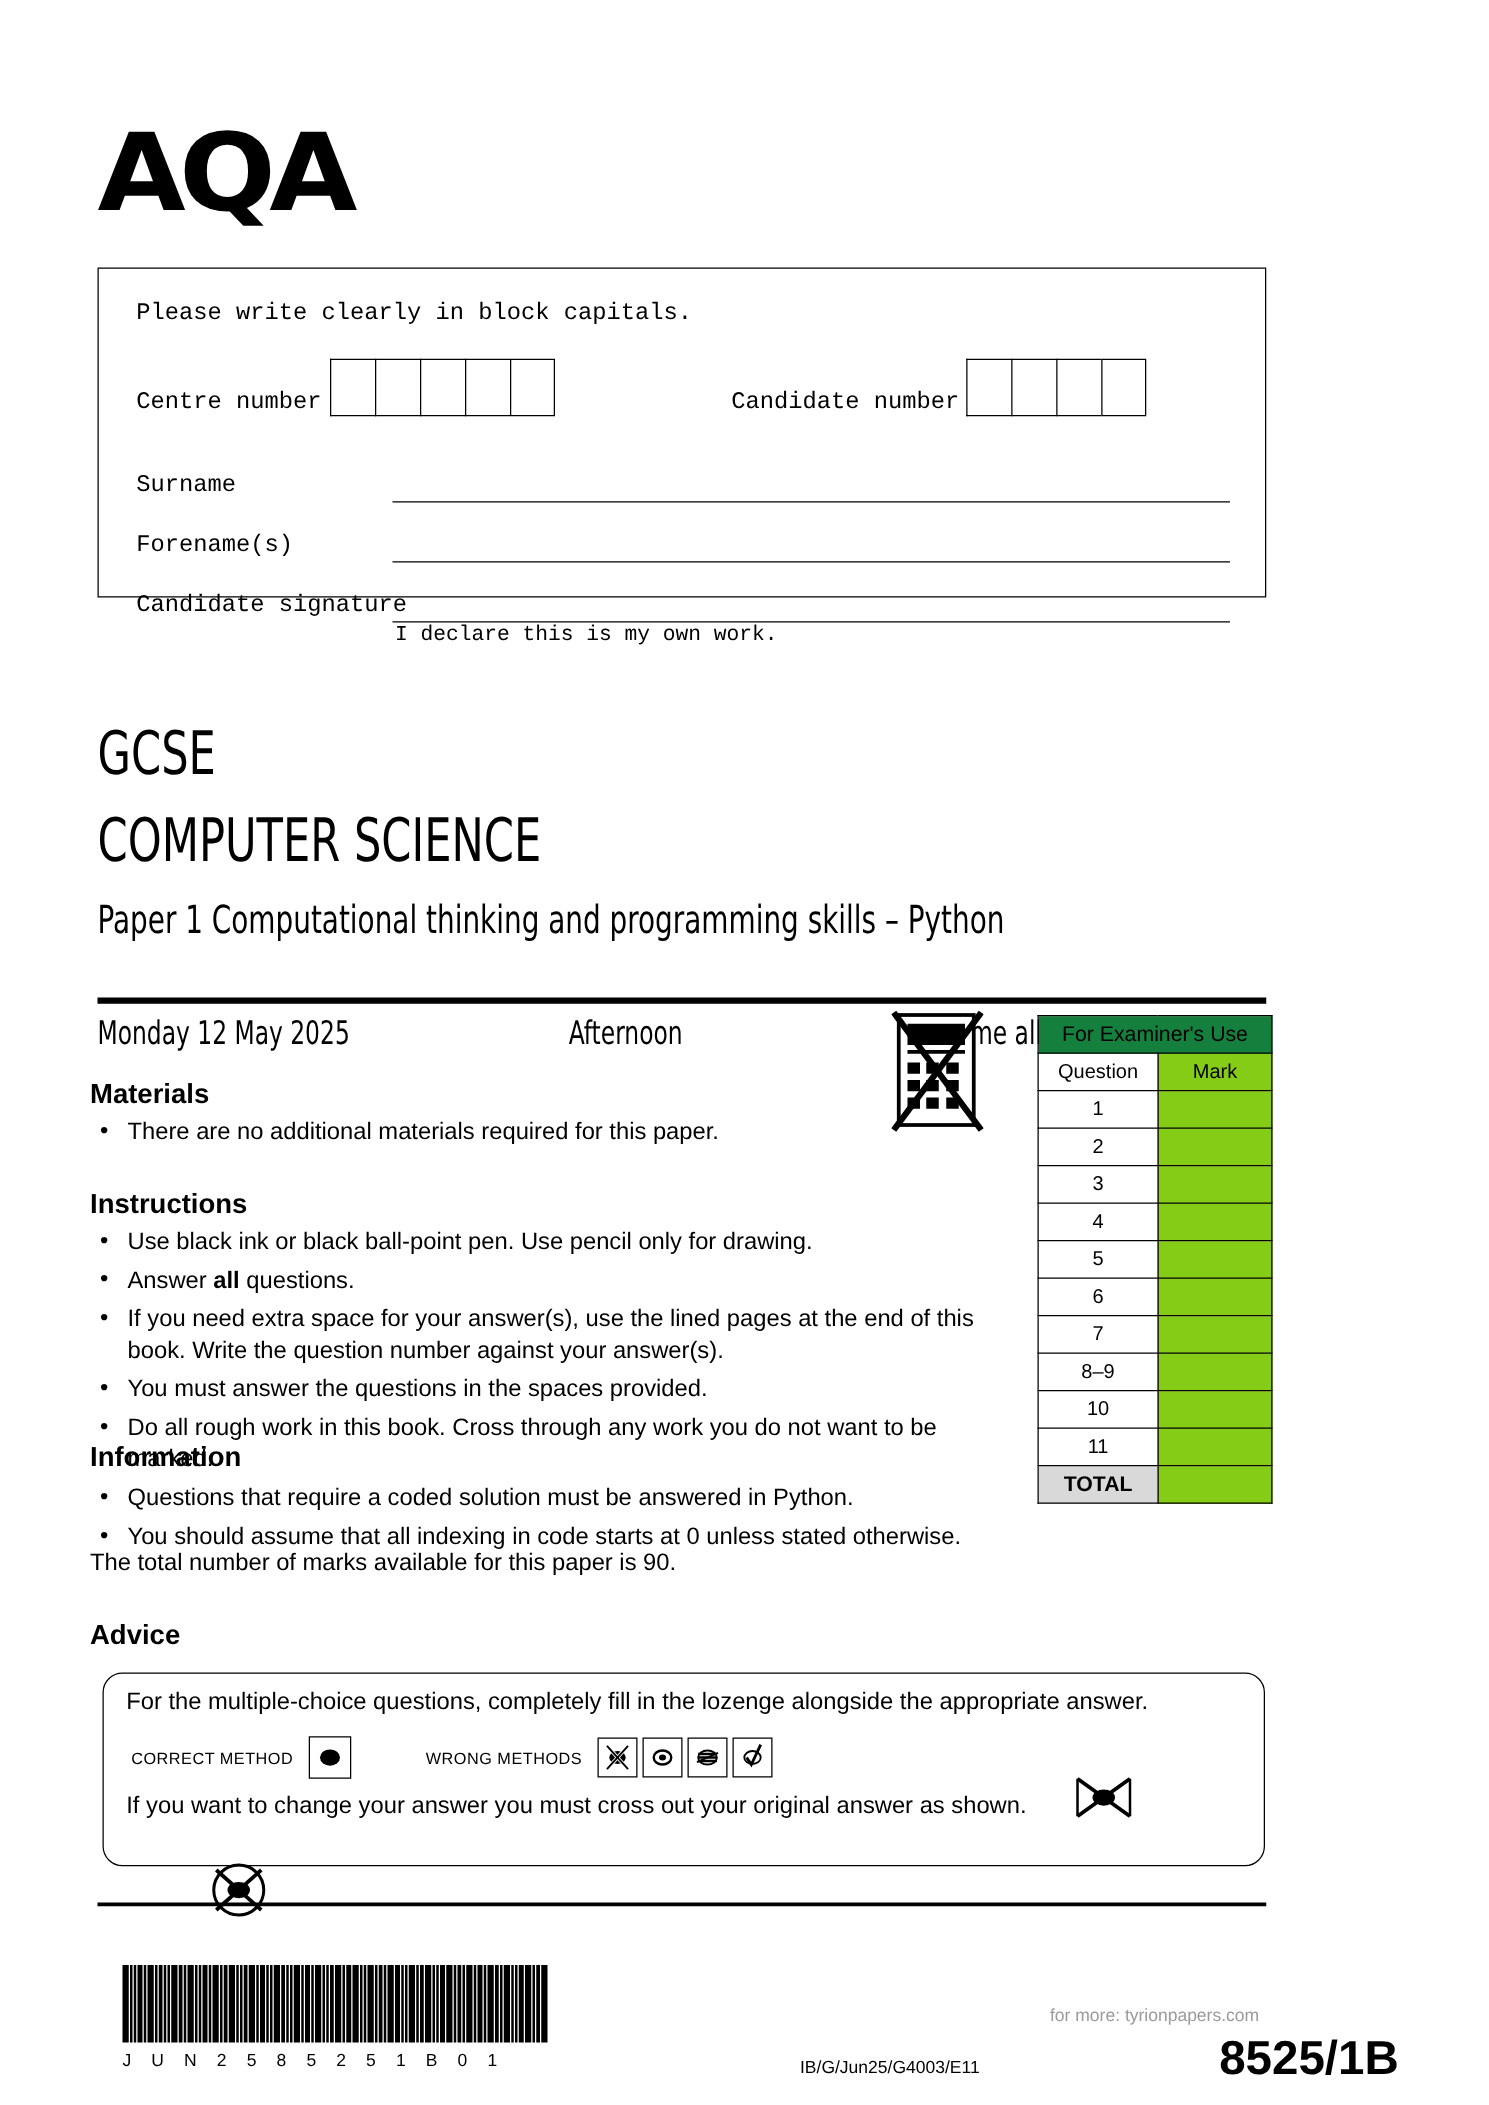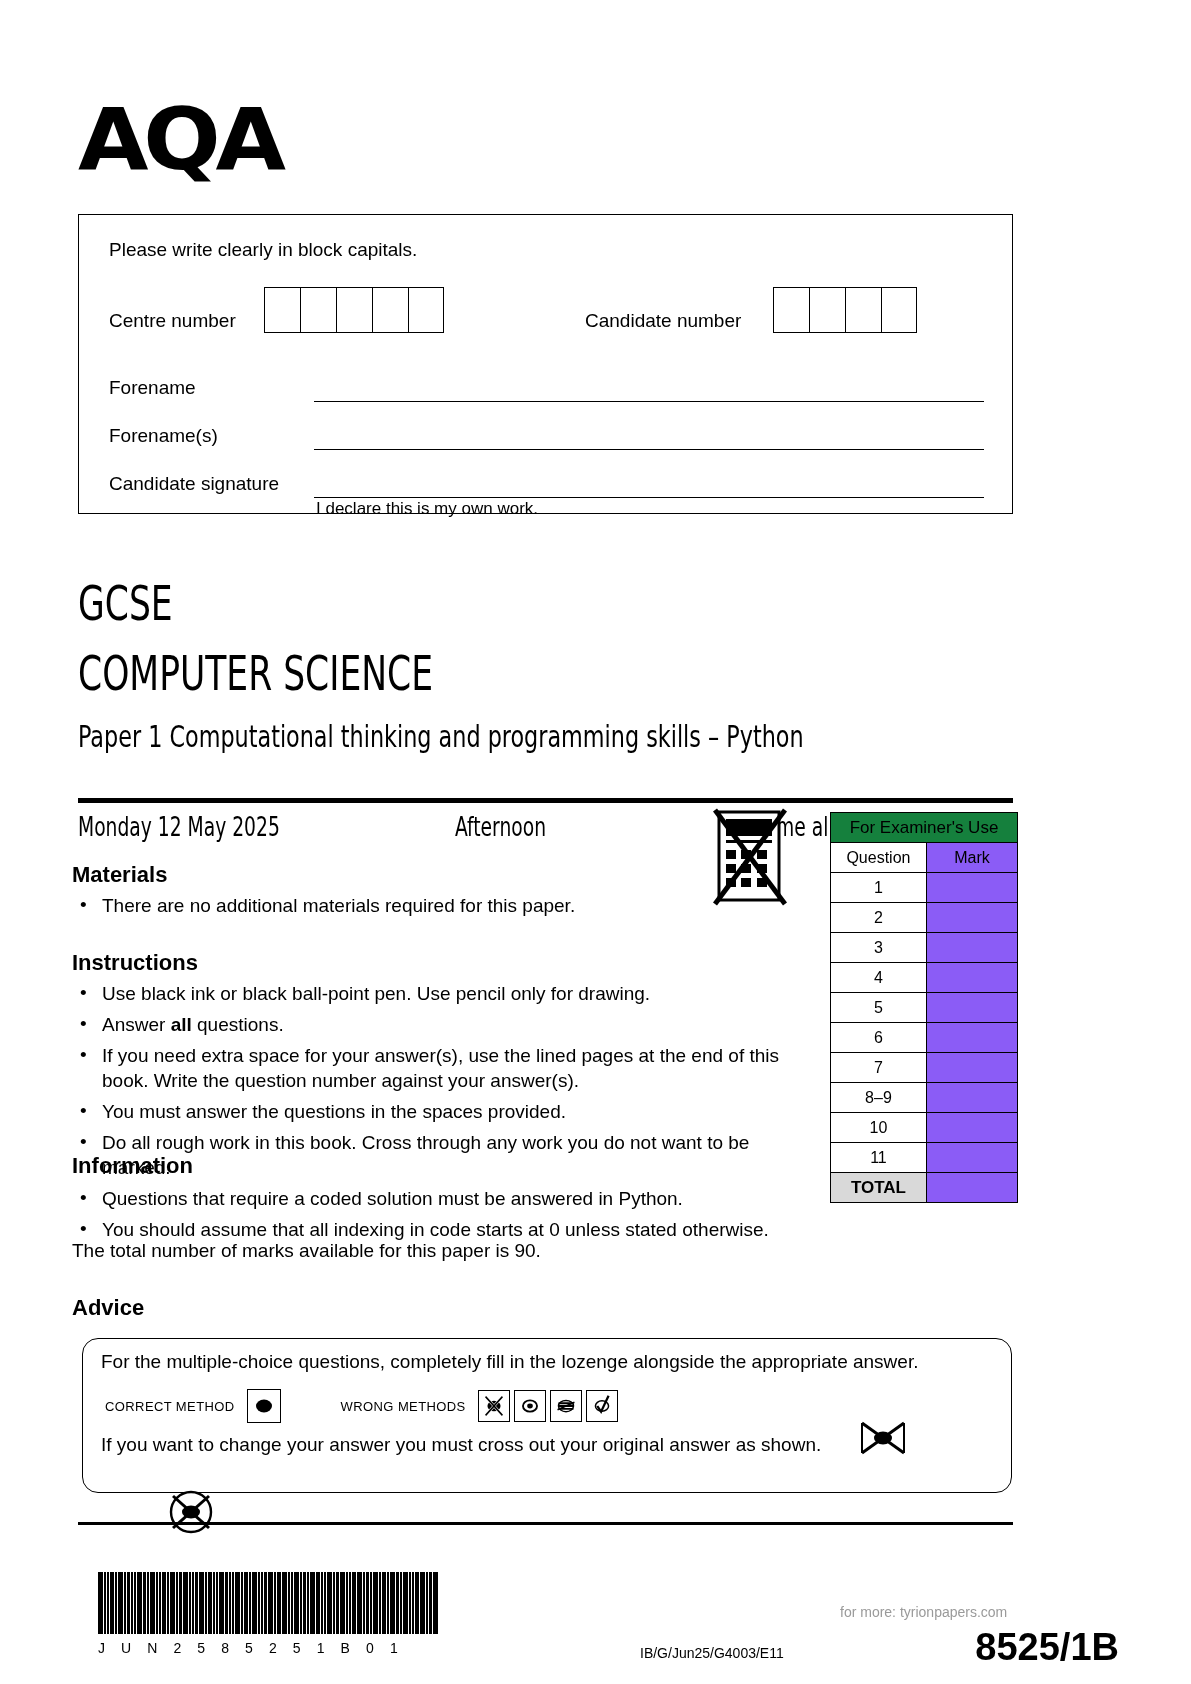--- a/index.html
+++ b/index.html
@@ -20,22 +20,22 @@
     font-weight:bold;
     font-size:86px;
     letter-spacing:-5px;
     line-height:86px;
     transform:scaleX(1.06);
     transform-origin:left top;
   }
 
   
   .details-box{
-    position:absolute;left:78px;top:214px;width:935px;height:300px;
-    border:1.5px solid #000;box-sizing:border-box;
+    position:absolute;left:78px;top:214px;width:935px;height:264px;
+    border:1.5px solid #000;box-sizing:border-box;font-family:Liberation Mono, monospace;
   }
   .please{
     position:absolute;left:30px;top:24px;font-size:19px;
   }
   .row-label{position:absolute;font-size:19px;}
   .boxrow{position:absolute;display:flex;}
   .boxcell{
     width:36px;height:46px;border:1.6px solid #000;border-right:none;box-sizing:border-box;
   }
   .boxcell:last-child{border-right:1.6px solid #000;}
@@ -86,21 +86,21 @@
   
   .ex-table{
     position:absolute;left:830px;top:812px;width:188px;
     border-collapse:collapse;font-size:16px;
   }
   .ex-table td,.ex-table th{
     border:1.6px solid #000;text-align:center;height:29px;padding:0;font-weight:normal;
   }
   .ex-head{background:#15803d;font-size:17px;height:34px;}
   .ex-q{width:96px;background:#ffffff;}
-  .ex-m{width:92px;background:#8b5cf6;}
+  .ex-m{width:92px;background:#84cc16;}
   .ex-total td:first-child{background:#d9d9d9;font-weight:bold;font-size:17px;}
 
   
   .advice-box{
     position:absolute;left:82px;top:1338px;width:930px;height:155px;
     border:1.6px solid #000;border-radius:16px;box-sizing:border-box;
   }
   .ad-line{position:absolute;font-size:19px;}
   .small-caps{font-size:13px;letter-spacing:.4px;}
   .lozbox{
@@ -147,21 +147,21 @@
     </div>
 
     <div class="row-label" style="left:506px;top:95px;">Candidate number</div>
     <div class="boxrow" style="left:694px;top:72px;">
       <span class="boxcell"></span>
       <span class="boxcell"></span>
       <span class="boxcell"></span>
       <span class="boxcell"></span>
     </div>
 
-    <div class="row-label" style="left:30px;top:162px;">Forename</div>
+    <div class="row-label" style="left:30px;top:162px;">Surname</div>
     <div class="uline" style="left:235px;top:186px;width:670px;"></div>
 
     <div class="row-label" style="left:30px;top:210px;">Forename(s)</div>
     <div class="uline" style="left:235px;top:234px;width:670px;"></div>
 
     <div class="row-label" style="left:30px;top:258px;">Candidate signature</div>
     <div class="uline" style="left:235px;top:282px;width:670px;"></div>
     <div class="declare" style="left:237px;top:284px;">I declare this is my own work.</div>
   </div>
 

